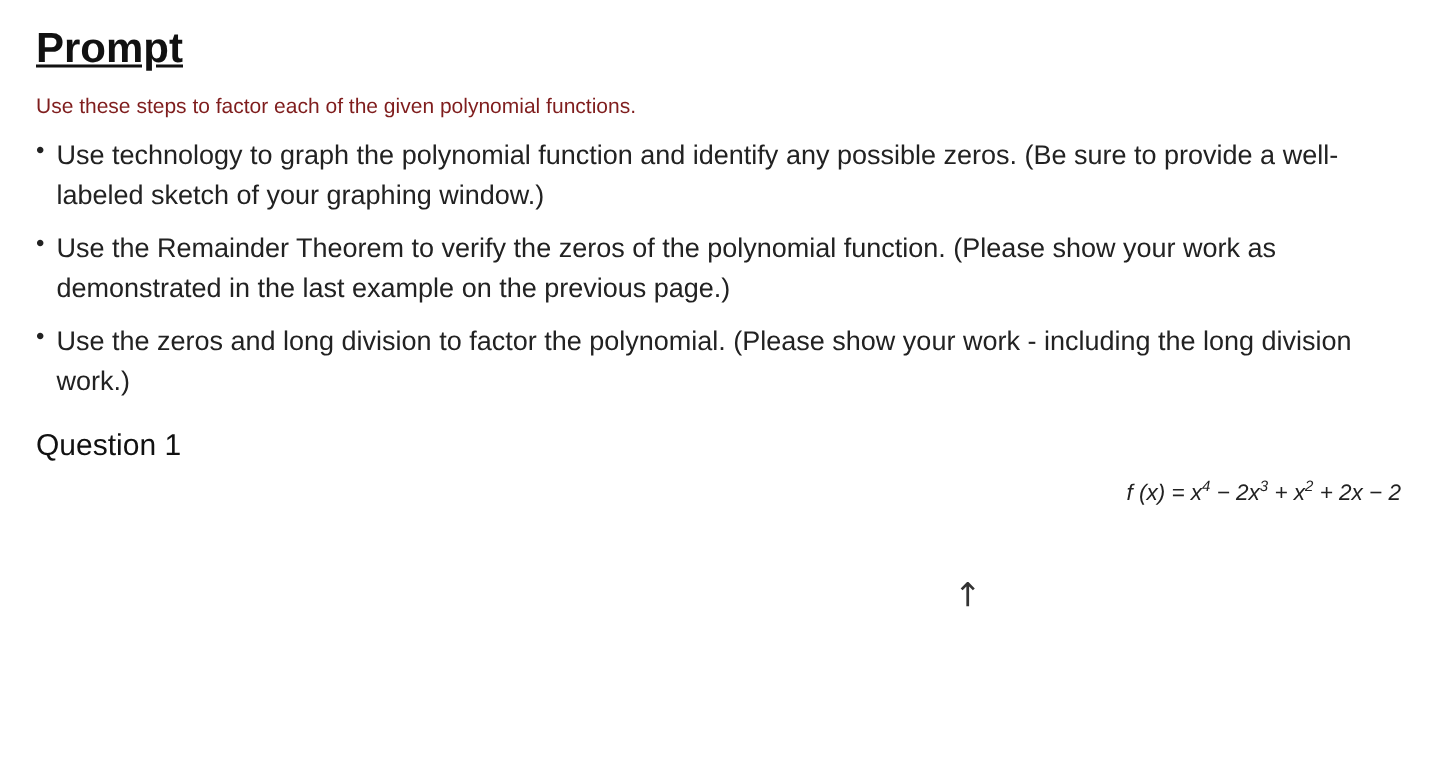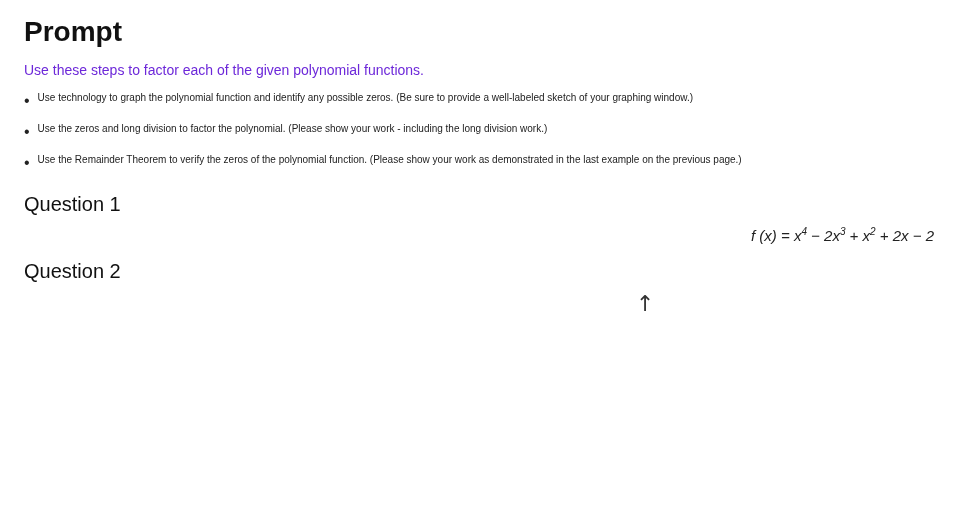--- a/index.html
+++ b/index.html
@@ -16,39 +16,40 @@
       width: 958px;
       min-height: 513px;
       padding: 16px 24px 24px 24px;
     }
 
     .page-title {
       font-size: 28px;
       font-weight: bold;
       margin-bottom: 14px;
       color: #111111;
+      text-decoration: underline;
     }
 
     .intro-text {
       font-size: 14px;
       margin-bottom: 12px;
-      color: #6d28d9;
+      color: #7f1d1d;
     }
 
     .bullet-list {
       list-style: none;
       margin-bottom: 18px;
       padding-left: 0;
     }
 
     .bullet-list li {
       display: flex;
       align-items: flex-start;
       margin-bottom: 8px;
-      font-size: 10px;
+      font-size: 18px;
       line-height: 1.5;
       color: #222222;
     }
 
     .bullet-list li::before {
       content: "•";
       margin-right: 8px;
       font-size: 16px;
       flex-shrink: 0;
       margin-top: -1px;
@@ -98,32 +99,31 @@
 
 <h1 class="page-title">Prompt</h1>
 
 <p class="intro-text">Use these steps to factor each of the given polynomial functions.</p>
 
 <ul class="bullet-list">
   <li>
     <span class="bullet-text">Use technology to graph the polynomial function and identify any possible zeros. (Be sure to provide a well-labeled sketch of your graphing window.)</span>
   </li>
   <li>
-    <span class="bullet-text">Use the zeros and long division to factor the polynomial. (Please show your work - including the long division work.)</span>
+    <span class="bullet-text">Use the Remainder Theorem to verify the zeros of the polynomial function. (Please show your work as demonstrated in the last example on the previous page.)</span>
   </li>
   <li>
-    <span class="bullet-text">Use the Remainder Theorem to verify the zeros of the polynomial function. (Please show your work as demonstrated in the last example on the previous page.)</span>
+    <span class="bullet-text">Use the zeros and long division to factor the polynomial. (Please show your work - including the long division work.)</span>
   </li>
 </ul>
 
 <div>
   <h2 class="question-heading">Question 1</h2>
   <div class="math-expression">
     <span>
       <em>f</em> (<em>x</em>) = <em>x</em><sup>4</sup> − 2<em>x</em><sup>3</sup> + <em>x</em><sup>2</sup> + 2<em>x</em> − 2
     </span>
   </div>
 </div>
 
 <div class="question-2-wrapper">
-  <h2 class="question-heading">Question 2</h2>
   <div class="arrow-indicator">↖</div>
 </div>
 
 </body></html>

